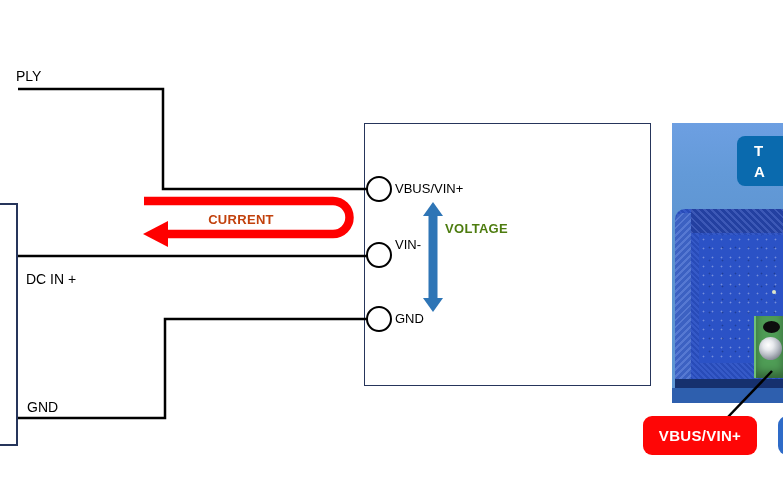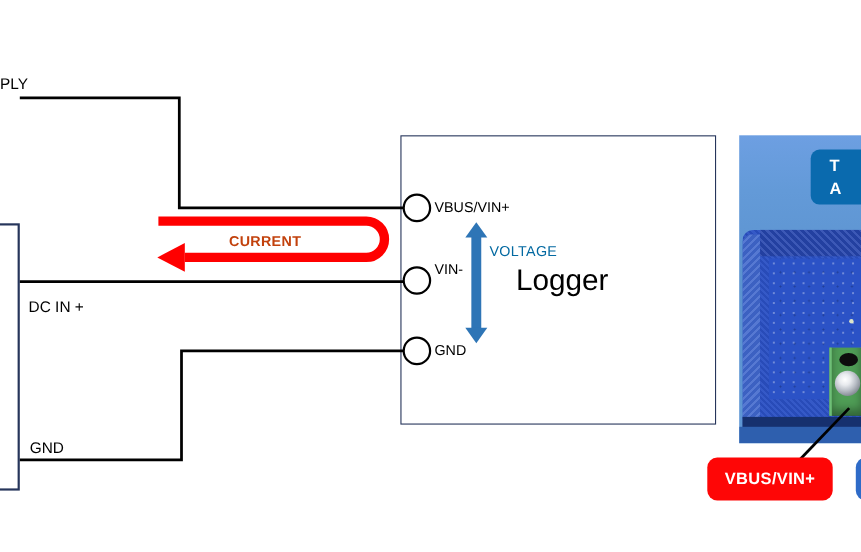--- a/index.html
+++ b/index.html
@@ -20,21 +20,21 @@
   }
   .terminal-label{
     position:absolute;left:395px;height:16px;line-height:16px;font-size:13px;color:#000;z-index:4;
   }
   .small-label{position:absolute;font-size:14px;color:#000;z-index:4;white-space:nowrap;}
   #current-label{
     position:absolute;left:196px;top:212px;width:90px;text-align:center;
     font-size:13px;font-weight:bold;color:#c2410c;z-index:4;letter-spacing:.3px;
   }
   #voltage-label{
-    position:absolute;left:445px;top:221px;font-size:13px;font-weight:normal;color:#0369a1;z-index:4;letter-spacing:.3px;
+    position:absolute;left:445px;top:221px;font-size:13px;font-weight:bold;color:#4d7c0f;z-index:4;letter-spacing:.3px;
   }
   #logger-title{position:absolute;left:469px;top:240px;font-size:27px;color:#000;z-index:4;}
   
   #device-photo{
     position:absolute;left:672px;top:123px;width:111px;height:280px;overflow:hidden;z-index:1;
     background:linear-gradient(180deg,#6d9fe2 0%,#639ad8 18%,#5c93cf 45%,#5f97d5 100%);
   }
   #device-tag{
     position:absolute;left:65px;top:13px;width:90px;height:50px;background:#0a6aae;border-radius:8px;
     color:#fff;font-weight:bold;font-size:15px;line-height:21px;padding:4px 0 0 17px;box-sizing:border-box;
@@ -119,26 +119,25 @@
 
     <g>
       <line x1="433" y1="214" x2="433" y2="300" stroke="#2e75b6" stroke-width="9"></line>
       <polygon points="433,202 423,216 443,216" fill="#2e75b6"></polygon>
       <polygon points="433,312 423,298 443,298" fill="#2e75b6"></polygon>
     </g>
 
     <line x1="772" y1="371" x2="727" y2="418" stroke="#000000" stroke-width="2.5"></line>
   </svg>
 
-  <div class="small-label" style="left:0;top:68px;text-align:center;">PLY</div>
+  <div class="small-label" style="left:16px;top:68px;text-align:center;">PLY</div>
   <div class="small-label" style="left:26px;top:235px;margin-top:36px;">DC IN +</div>
   <div class="small-label" style="left:27px;top:399px;">GND</div>
   <div id="current-label">CURRENT</div>
   <div id="voltage-label">VOLTAGE</div>
-  <div id="logger-title">Logger</div>
 
   <div class="terminal-circle" style="left:366px;top:176px;"></div>
   <div class="terminal-circle" style="left:366px;top:242px;"></div>
   <div class="terminal-circle" style="left:366px;top:306px;"></div>
   <div class="terminal-label" style="top:181px;">VBUS/VIN+</div>
   <div class="terminal-label" style="top:237px;">VIN-</div>
   <div class="terminal-label" style="top:311px;">GND</div>
 
   <div id="vbus-badge" class="badge">VBUS/VIN+</div>
   <div id="partial-badge" class="badge"></div>

